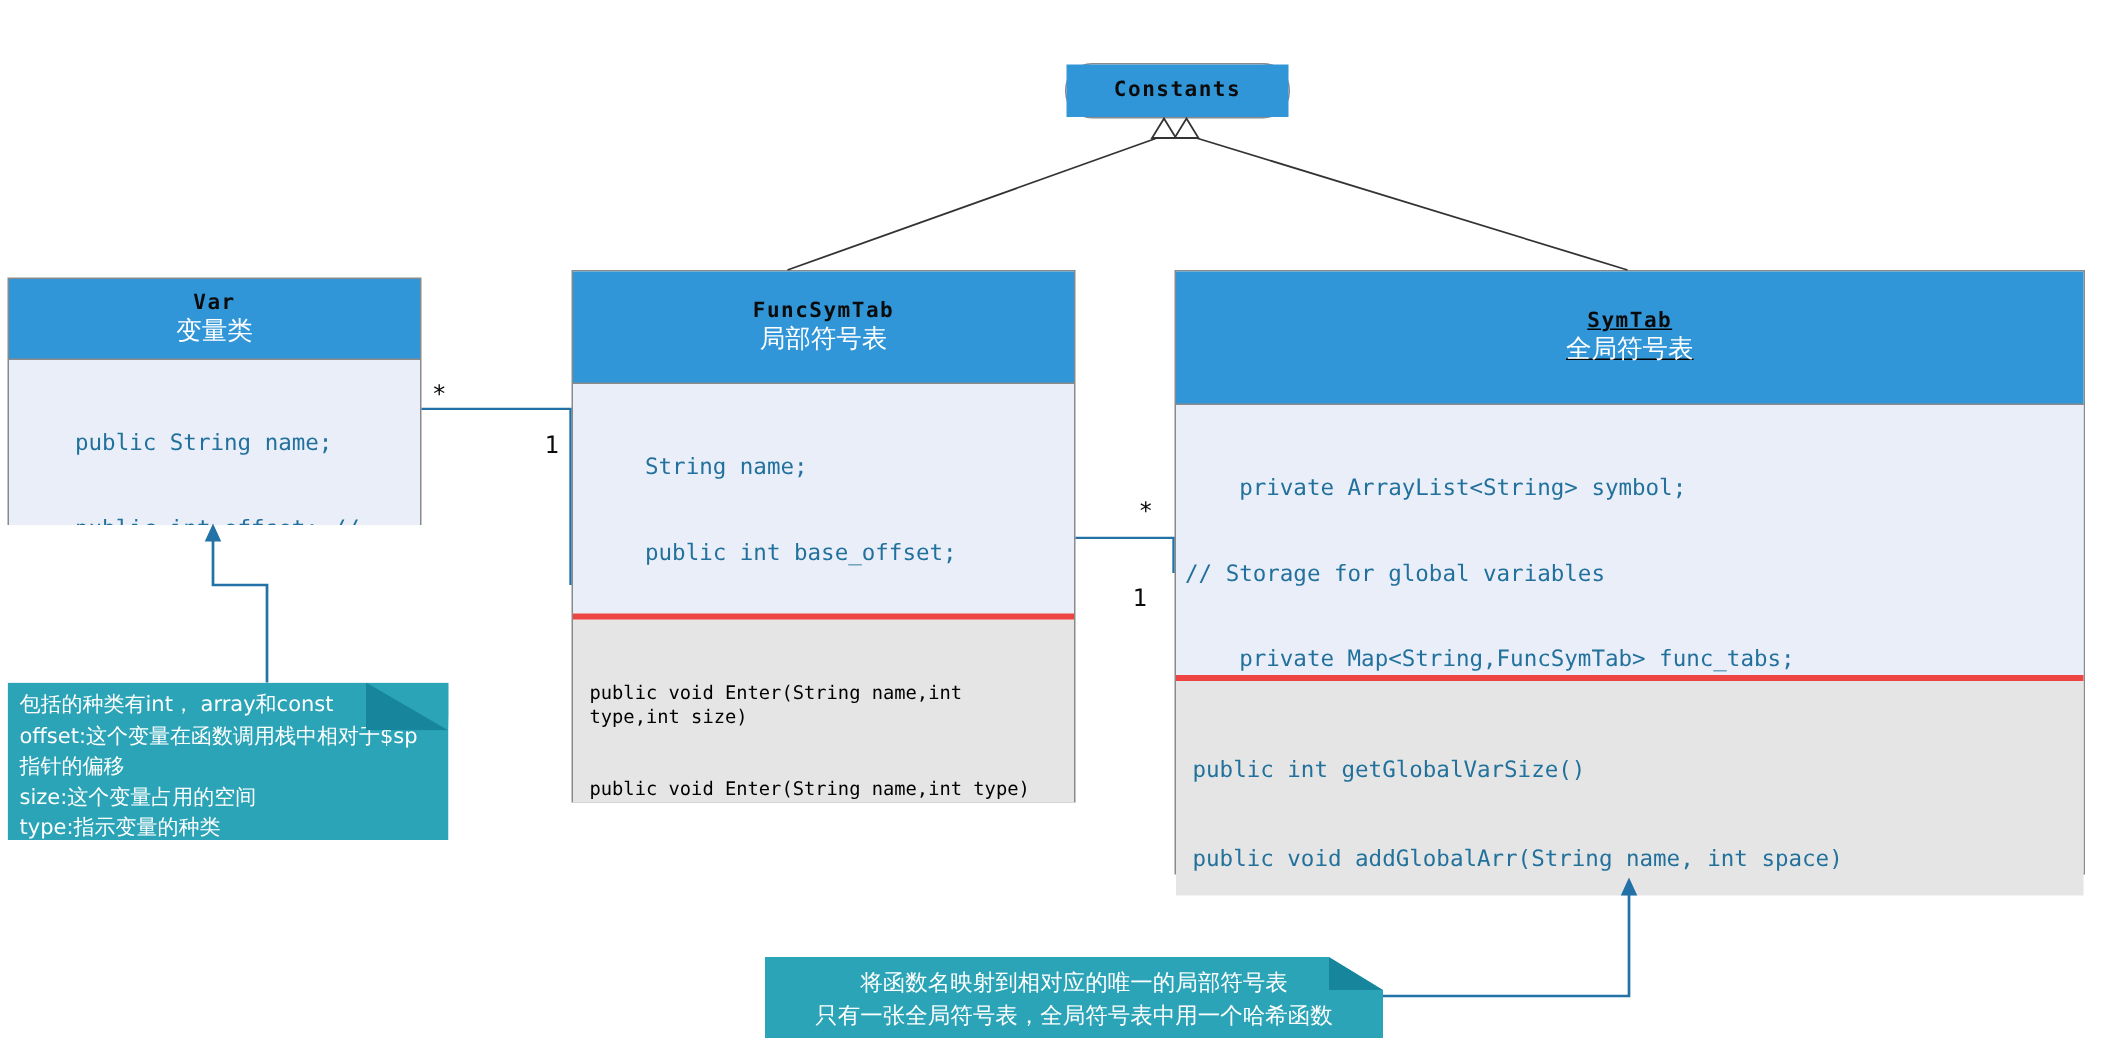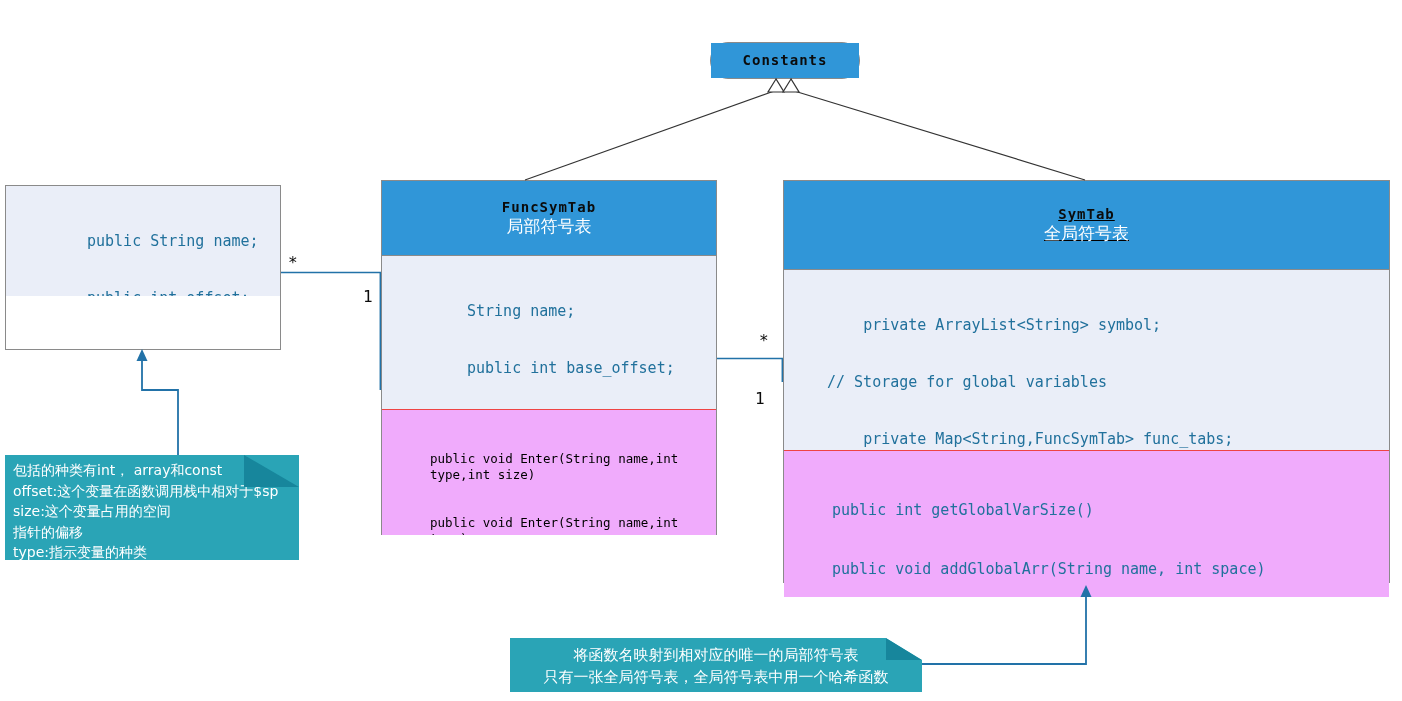--- a/index.html
+++ b/index.html
@@ -23,24 +23,24 @@
   }
   .uml-subtitle {
     color:#ffffff; font-size:17px; line-height:21px;
     font-family:"DejaVu Sans","Liberation Sans",sans-serif;
   }
   .uml-attrs {
     box-sizing:border-box; background:#eaeef8; color:#21719c;
     font-size:15px; line-height:19px; white-space:pre-wrap; overflow:hidden;
   }
   .uml-methods {
-    box-sizing:border-box; background:#f0abfc; border-top:1px solid #ef4444;
+    box-sizing:border-box; background:#e5e5e5; border-top:4px solid #ef4444;
     white-space:pre-wrap; overflow:hidden; word-break:break-word;
   }
-  .code-line { white-space:pre-wrap;margin-left:37px; }
+  .code-line { white-space:pre-wrap; }
 
   #box-constants { left:710px; top:42px; width:150px; height:37px;border-radius:18px; }
   #box-constants .uml-header { width:100%; height:100%; border-bottom:none; }
 
   #box-var { left:5px; top:185px; width:276px; height:165px; }
   #box-var .uml-header { height:54px; }
   #box-var .uml-attrs { height:110px; padding:8px 6px 0 44px; }
 
   #box-func { left:381px; top:180px; width:336px; height:355px; }
   #box-func .uml-header { height:75px; }
@@ -87,20 +87,24 @@
 </head>
 <body>
 
 <div class="uml-class" id="box-constants">
   <div class="uml-header">
     <div class="uml-title">Constants</div>
   </div>
 </div>
 
 <div class="uml-class" id="box-var">
+  <div class="uml-header">
+    <div class="uml-title">Var</div>
+    <div class="uml-subtitle">变量类</div>
+  </div>
   <div class="uml-attrs">
     <div class="code-line">public String name;</div>
     <div class="code-line">public int offset; //</div>
     
     
   </div>
 </div>
 
 <div class="uml-class" id="box-func">
   <div class="uml-header">
@@ -152,22 +156,22 @@
 
 <div class="mult" id="mult-vf-star">*</div>
 <div class="mult" id="mult-vf-one">1</div>
 <div class="mult" id="mult-fs-star">*</div>
 <div class="mult" id="mult-fs-one">1</div>
 
 <div class="note" id="note-var">
   <div class="note-fold"></div>
   <div>包括的种类有int， array和const</div>
   <div>offset:这个变量在函数调用栈中相对于$sp</div>
+  <div>指针的偏移</div>
   <div>size:这个变量占用的空间</div>
-  <div>指针的偏移</div>
   <div>type:指示变量的种类</div>
 </div>
 
 <div class="note" id="note-sym">
   <div class="note-fold"></div>
   <div>将函数名映射到相对应的唯一的局部符号表</div>
   <div>只有一张全局符号表，全局符号表中用一个哈希函数</div>
 </div>
 
 <svg id="connectors" viewBox="0 0 1402 701" xmlns="http://www.w3.org/2000/svg">

